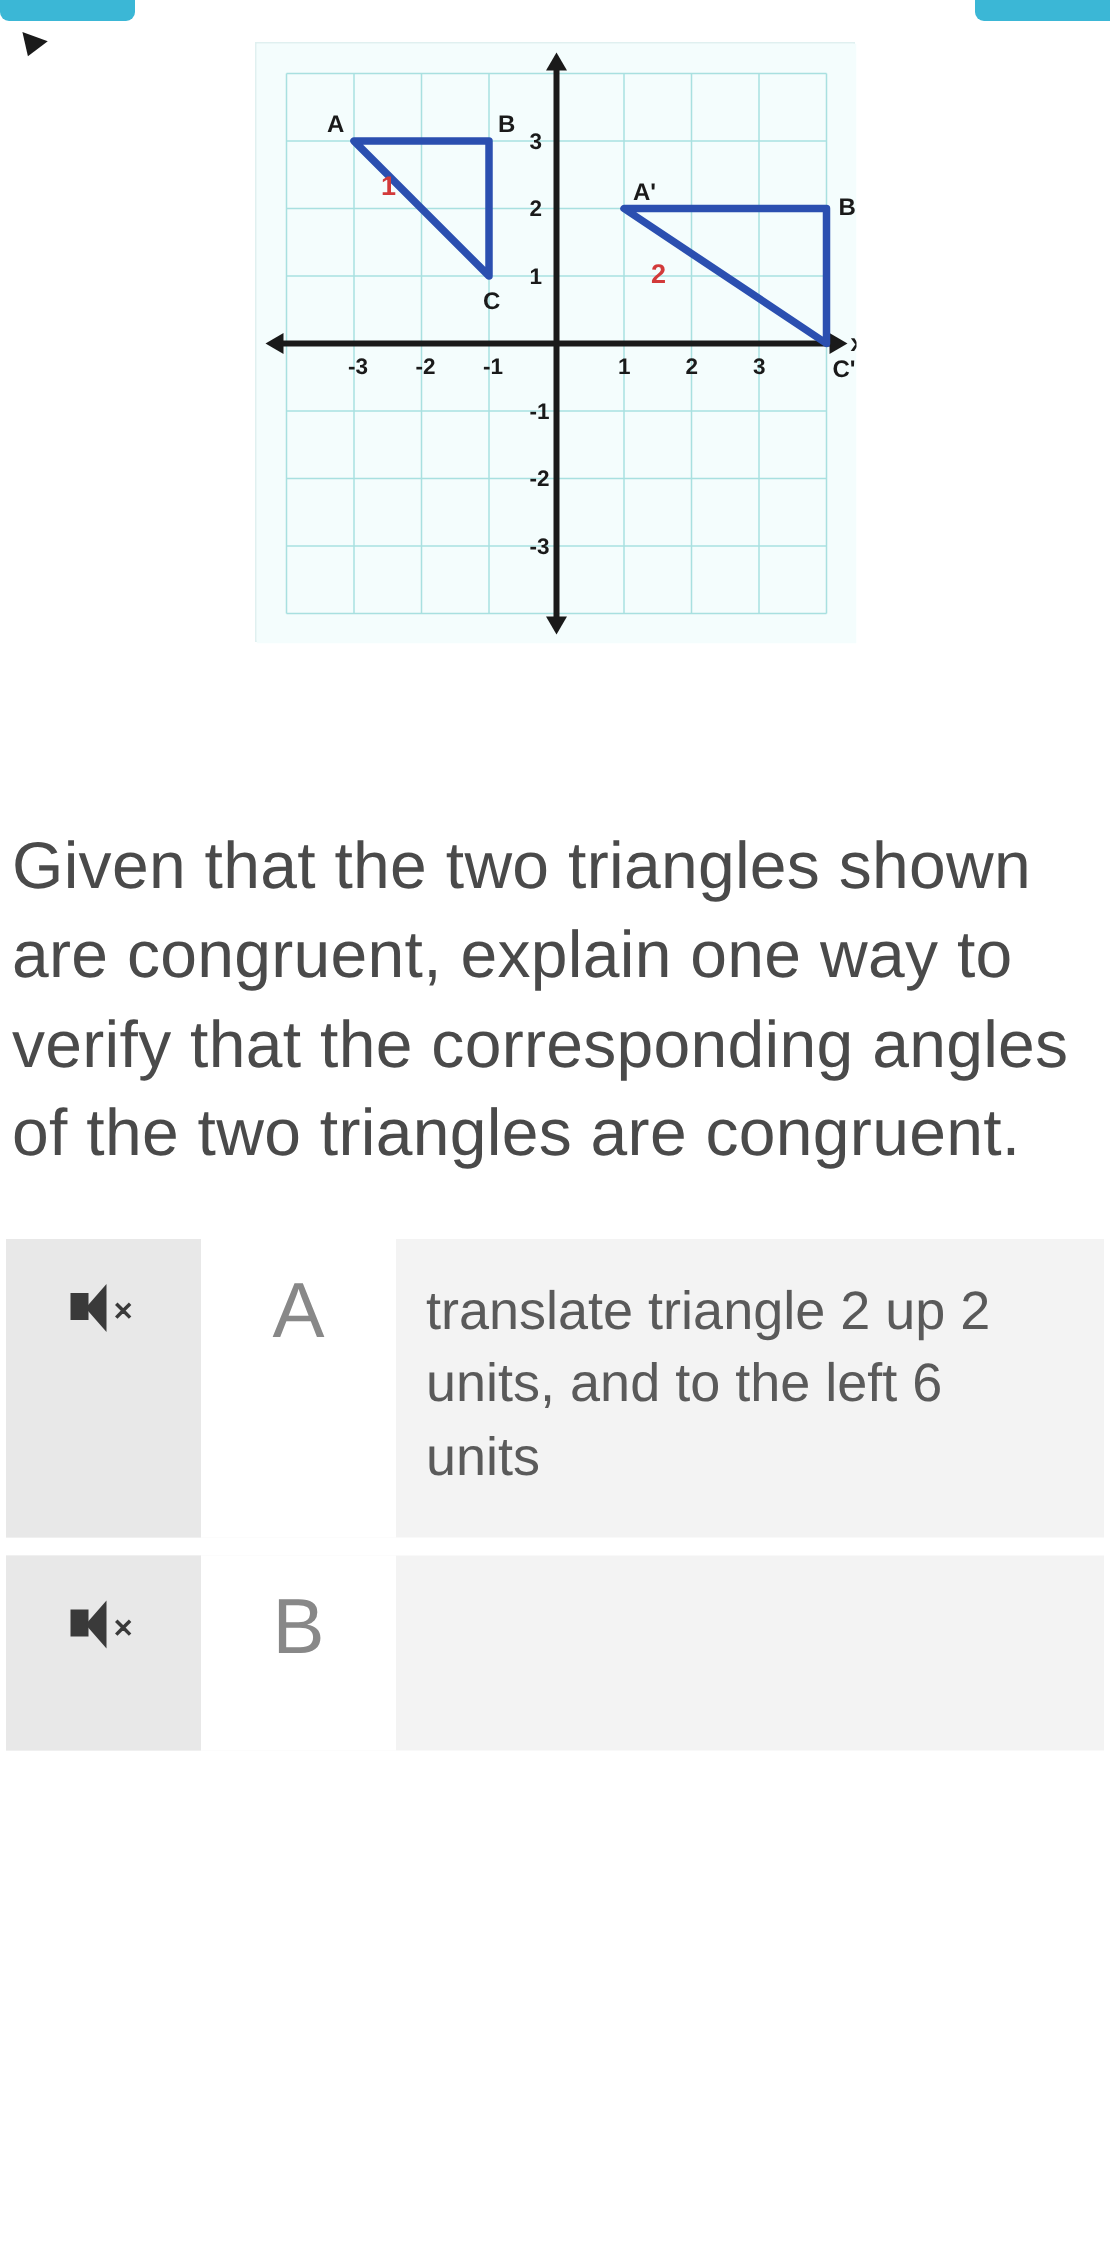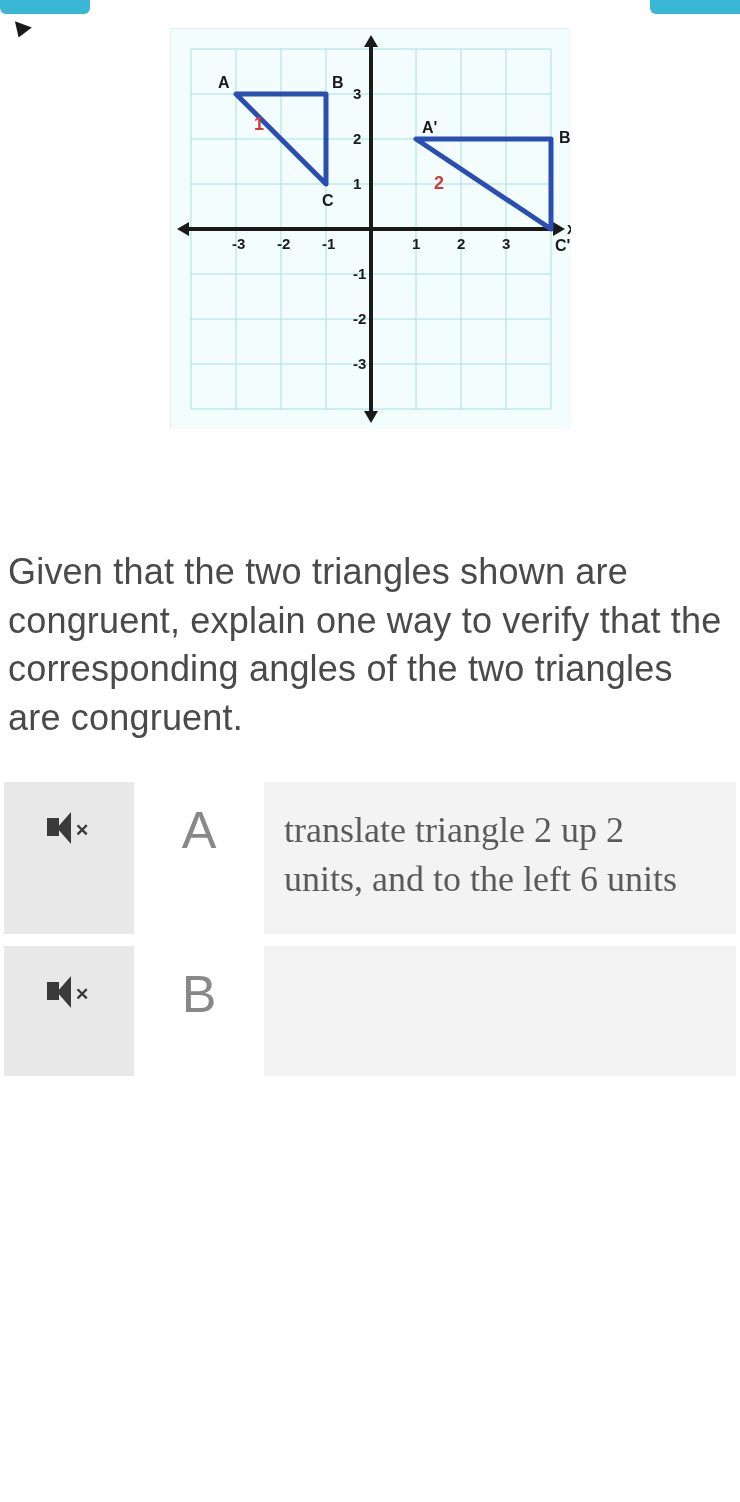--- a/index.html
+++ b/index.html
@@ -38,21 +38,21 @@
     margin-bottom: 120px;
   }
   .figure {
     width: 400px;
     height: 400px;
     background: #f0fbfb;
     position: relative;
     border: 1px solid #e0f0f0;
   }
   .question {
-    font-size: 36px;
+    font-size: 44px;
     line-height: 1.35;
     color: #4a4a4a;
     padding: 0 8px 40px 8px;
     letter-spacing: 0.2px;
   }
   .options { padding: 0 4px; }
   .option {
     display: flex;
     background: #f3f3f3;
     margin-bottom: 12px;
@@ -76,21 +76,20 @@
     justify-content: center;
     padding-top: 18px;
     font-weight: 400;
   }
   .opt-text {
     flex: 1;
     padding: 24px 30px 30px 20px;
     font-size: 36px;
     color: #5a5a5a;
     line-height: 1.35;
-    font-family: Liberation Serif, serif;
   }
   .mute-icon { width: 44px; height: 36px; position: relative; }
   .mute-icon .spk {
     position: absolute; left: 0; top: 8px;
     width: 12px; height: 18px; background: #3a3a3a;
   }
   .mute-icon .tri {
     position: absolute; left: 10px; top: 2px;
     width: 0; height: 0;
     border-top: 16px solid transparent;

